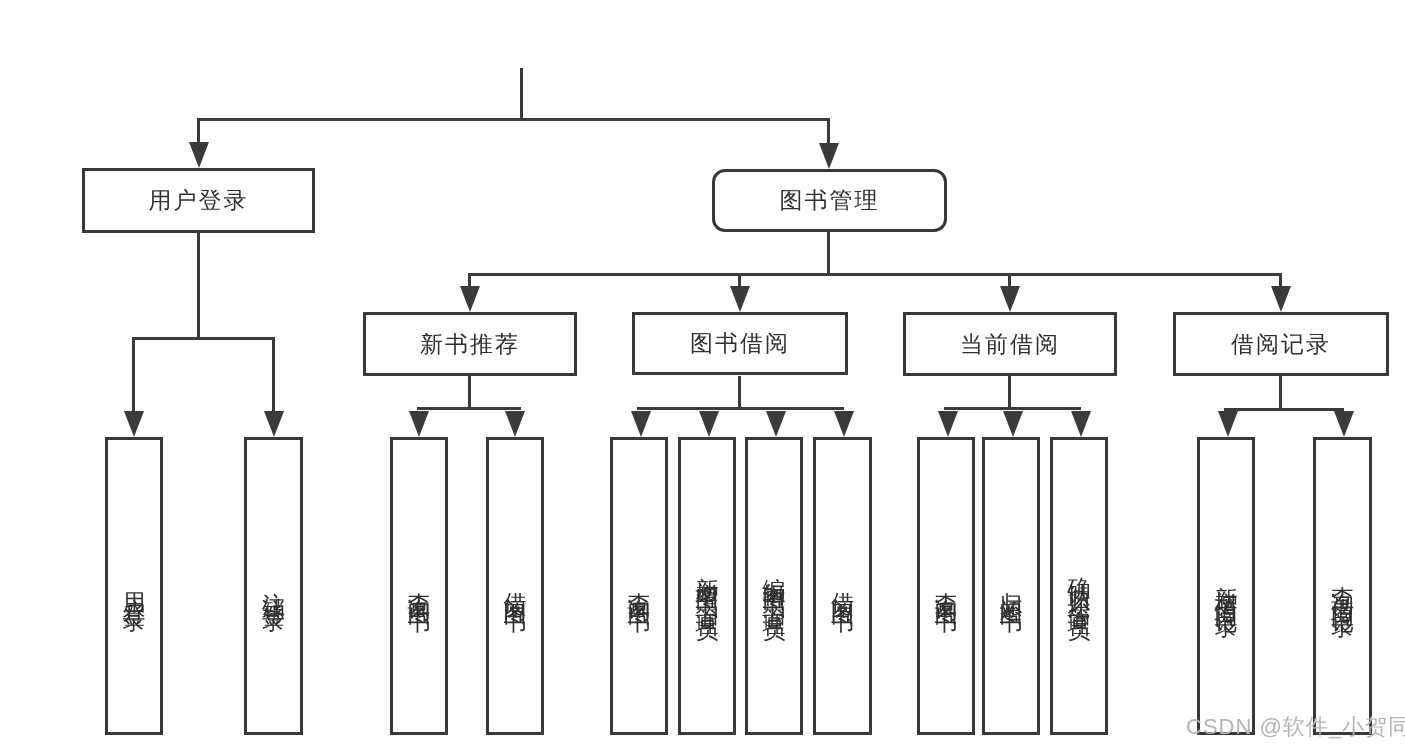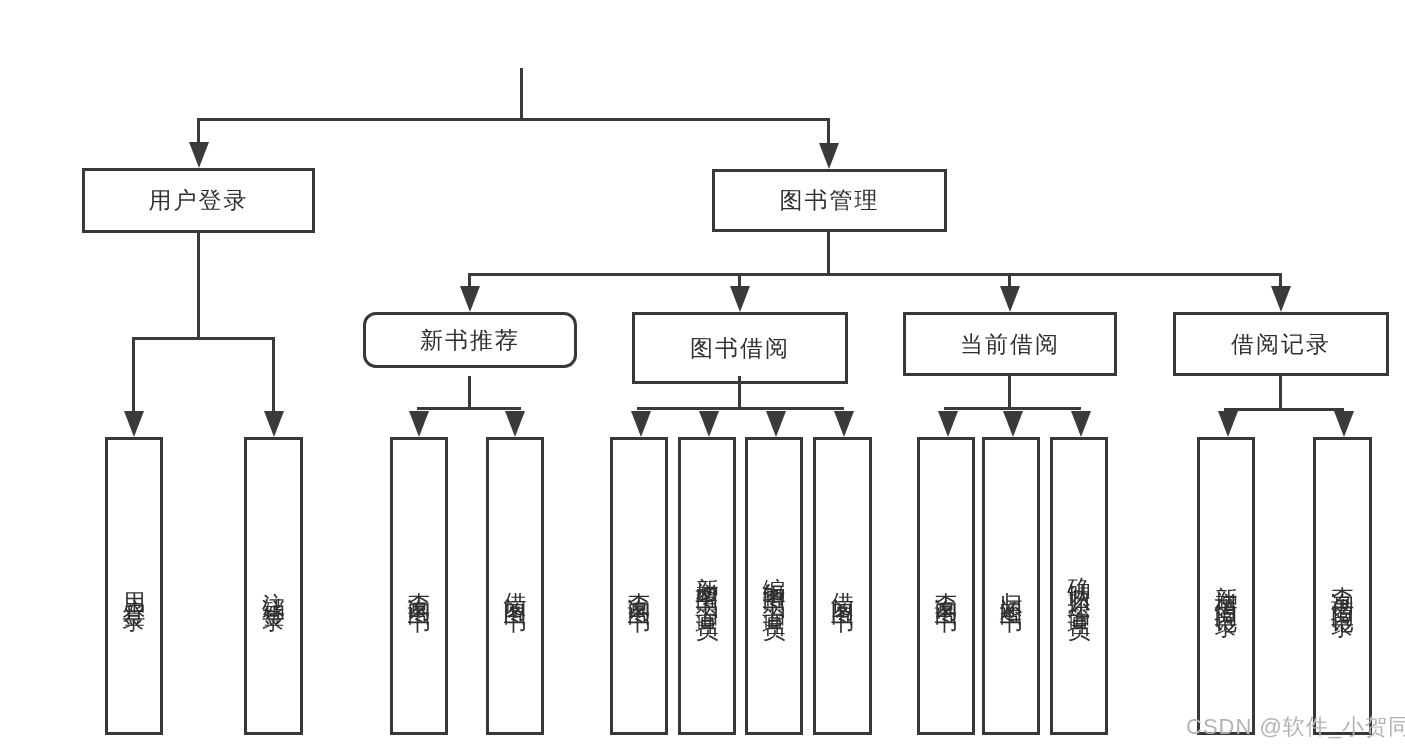--- a/index.html
+++ b/index.html
@@ -41,21 +41,21 @@
   <div class="line" style="left:520px;top:68px;width:3px;height:52px;"></div>
   <div class="line" style="left:197px;top:118px;width:633px;height:3px;"></div>
   <div class="line" style="left:197px;top:118px;width:3px;height:28px;"></div>
   <div class="line" style="left:827px;top:118px;width:3px;height:28px;"></div>
   <div class="arrow" style="left:189px;top:142px;"></div>
   <div class="arrow" style="left:819px;top:143px;"></div>
 
   <div class="box" style="left:82px;top:168px;width:233px;height:65px;">
     <span>用户登录</span>
   </div>
-  <div class="box" style="left:712px;top:169px;width:235px;height:63px;">
+  <div class="box" style="left:712px;top:169px;width:235px;height:63px;border-radius:13px;">
     <span>图书管理</span>
   </div>
 
   <div class="line" style="left:197px;top:233px;width:3px;height:104px;"></div>
   <div class="line" style="left:132px;top:337px;width:143px;height:3px;"></div>
   <div class="line" style="left:132px;top:337px;width:3px;height:76px;"></div>
   <div class="line" style="left:272px;top:337px;width:3px;height:76px;"></div>
   <div class="arrow" style="left:124px;top:411px;"></div>
   <div class="arrow" style="left:264px;top:411px;"></div>
 
@@ -63,24 +63,24 @@
   <div class="line" style="left:468px;top:273px;width:814px;height:3px;"></div>
   <div class="line" style="left:468px;top:273px;width:3px;height:16px;"></div>
   <div class="line" style="left:738px;top:273px;width:3px;height:16px;"></div>
   <div class="line" style="left:1008px;top:273px;width:3px;height:16px;"></div>
   <div class="line" style="left:1279px;top:273px;width:3px;height:16px;"></div>
   <div class="arrow" style="left:460px;top:286px;"></div>
   <div class="arrow" style="left:730px;top:286px;"></div>
   <div class="arrow" style="left:1000px;top:286px;"></div>
   <div class="arrow" style="left:1271px;top:286px;"></div>
 
-  <div class="box" style="left:363px;top:312px;width:214px;height:56px;border-radius:13px;">
+  <div class="box" style="left:363px;top:312px;width:214px;height:64px;">
     <span>新书推荐</span>
   </div>
-  <div class="box" style="left:632px;top:312px;width:216px;height:72px;">
+  <div class="box" style="left:632px;top:312px;width:216px;height:63px;">
     <span>图书借阅</span>
   </div>
   <div class="box" style="left:903px;top:312px;width:214px;height:64px;">
     <span>当前借阅</span>
   </div>
   <div class="box" style="left:1173px;top:312px;width:216px;height:64px;">
     <span>借阅记录</span>
   </div>
 
   <div class="line" style="left:468px;top:376px;width:3px;height:31px;"></div>

